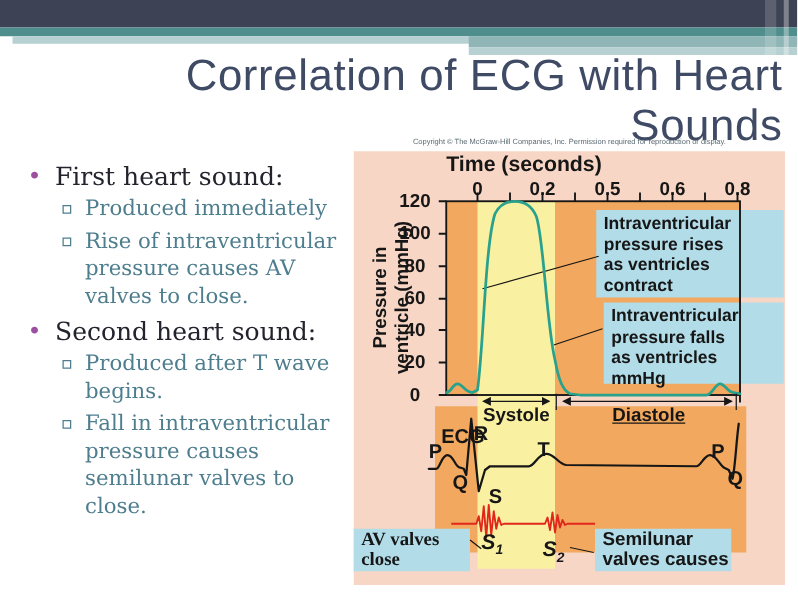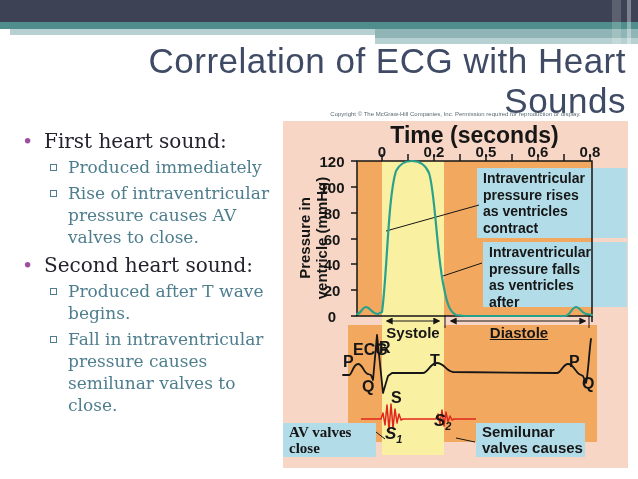--- a/index.html
+++ b/index.html
@@ -36,21 +36,21 @@
   .plot{left:74px;top:53px;width:235px;height:155px;background:var(--fig_orange,#f2a95f);}
   .lower-orange{left:65px;top:217px;width:249px;height:117px;background:var(--fig_orange,#f2a95f);}
   .yellow{left:99px;top:53px;width:62px;height:294px;background:var(--fig_yellow,#faf0a2);}
   .cbox1{left:194px;top:60px;width:150px;height:70px;background:var(--fig_blue,#b2dce8);}
   .cbox2{left:200px;top:134px;width:144px;height:65px;background:var(--fig_blue,#b2dce8);}
   .avbox{left:0;top:315px;width:93px;height:34px;background:var(--fig_blue,#b2dce8);}
   .slbox{left:193px;top:315px;width:109px;height:34px;background:var(--fig_blue,#b2dce8);}
   .overlay{left:0;top:0;}
 
   .figtxt{font-weight:bold;color:var(--line_black,#161616);}
-  .time-title{left:74px;top:14px;width:235px;text-align:center;font-size:23px;}
+  .time-title{left:74px;top:14px;width:235px;text-align:left;font-size:17px;}
   .xt{top:35px;transform:translateX(-50%);font-size:15px;}
   .yt{left:28px;width:42px;text-align:center;transform:translateY(-50%);font-size:15px;}
   .ylab{left:-50px;top:113px;width:160px;height:34px;transform:rotate(-90deg);
         text-align:center;font-size:15px;line-height:17px;}
   .c1t{left:200px;top:62px;width:140px;font-size:14px;line-height:16.5px;}
   .c2t{left:206px;top:136px;width:136px;font-size:14px;line-height:16.5px;}
   .phase-sys{left:99px;top:216px;width:62px;text-align:center;font-size:15px;}
   .phase-dia{left:165px;top:216px;width:142px;text-align:center;font-size:15px;text-decoration:underline;}
   .ecg-lab{left:70px;top:233px;font-size:16px;}
   .wl{font-size:16px;}
@@ -217,37 +217,37 @@
     <div class="abs figtxt c1t">
       <div>Intraventricular</div>
       <div>pressure rises</div>
       <div>as ventricles</div>
       <div>contract</div>
     </div>
     <div class="abs figtxt c2t">
       <div>Intraventricular</div>
       <div>pressure falls</div>
       <div>as ventricles</div>
-      <div>after</div>
+      <div>mmHg</div>
     </div>
 
     <div class="abs figtxt phase-sys">Systole</div>
     <div class="abs figtxt phase-dia">Diastole</div>
 
     <div class="abs figtxt ecg-lab">ECG</div>
     <span class="abs figtxt wl" style="left:60px;top:245px">P</span>
     <span class="abs figtxt wl" style="left:79px;top:270px">Q</span>
     <span class="abs figtxt wl" style="left:96px;top:231px">R</span>
     <span class="abs figtxt wl" style="left:108px;top:281px">S</span>
     <span class="abs figtxt wl" style="left:147px;top:244px">T</span>
     <span class="abs figtxt wl" style="left:286px;top:245px">P</span>
     <span class="abs figtxt wl" style="left:299px;top:267px">Q</span>
 
     <span class="abs figtxt snd" style="left:102px;top:316px"><span>S</span><sub>1</sub></span>
-    <span class="abs figtxt snd" style="left:151px;top:303px"><span>S</span><sub>2</sub></span>
+    <span class="abs figtxt snd" style="left:151px;top:322px"><span>S</span><sub>2</sub></span>
 
     <div class="abs figtxt avt">
       <div>AV valves</div>
       <div>close</div>
     </div>
     <div class="abs figtxt slt">
       <div>Semilunar</div>
       <div>valves causes</div>
     </div>
   </div>

